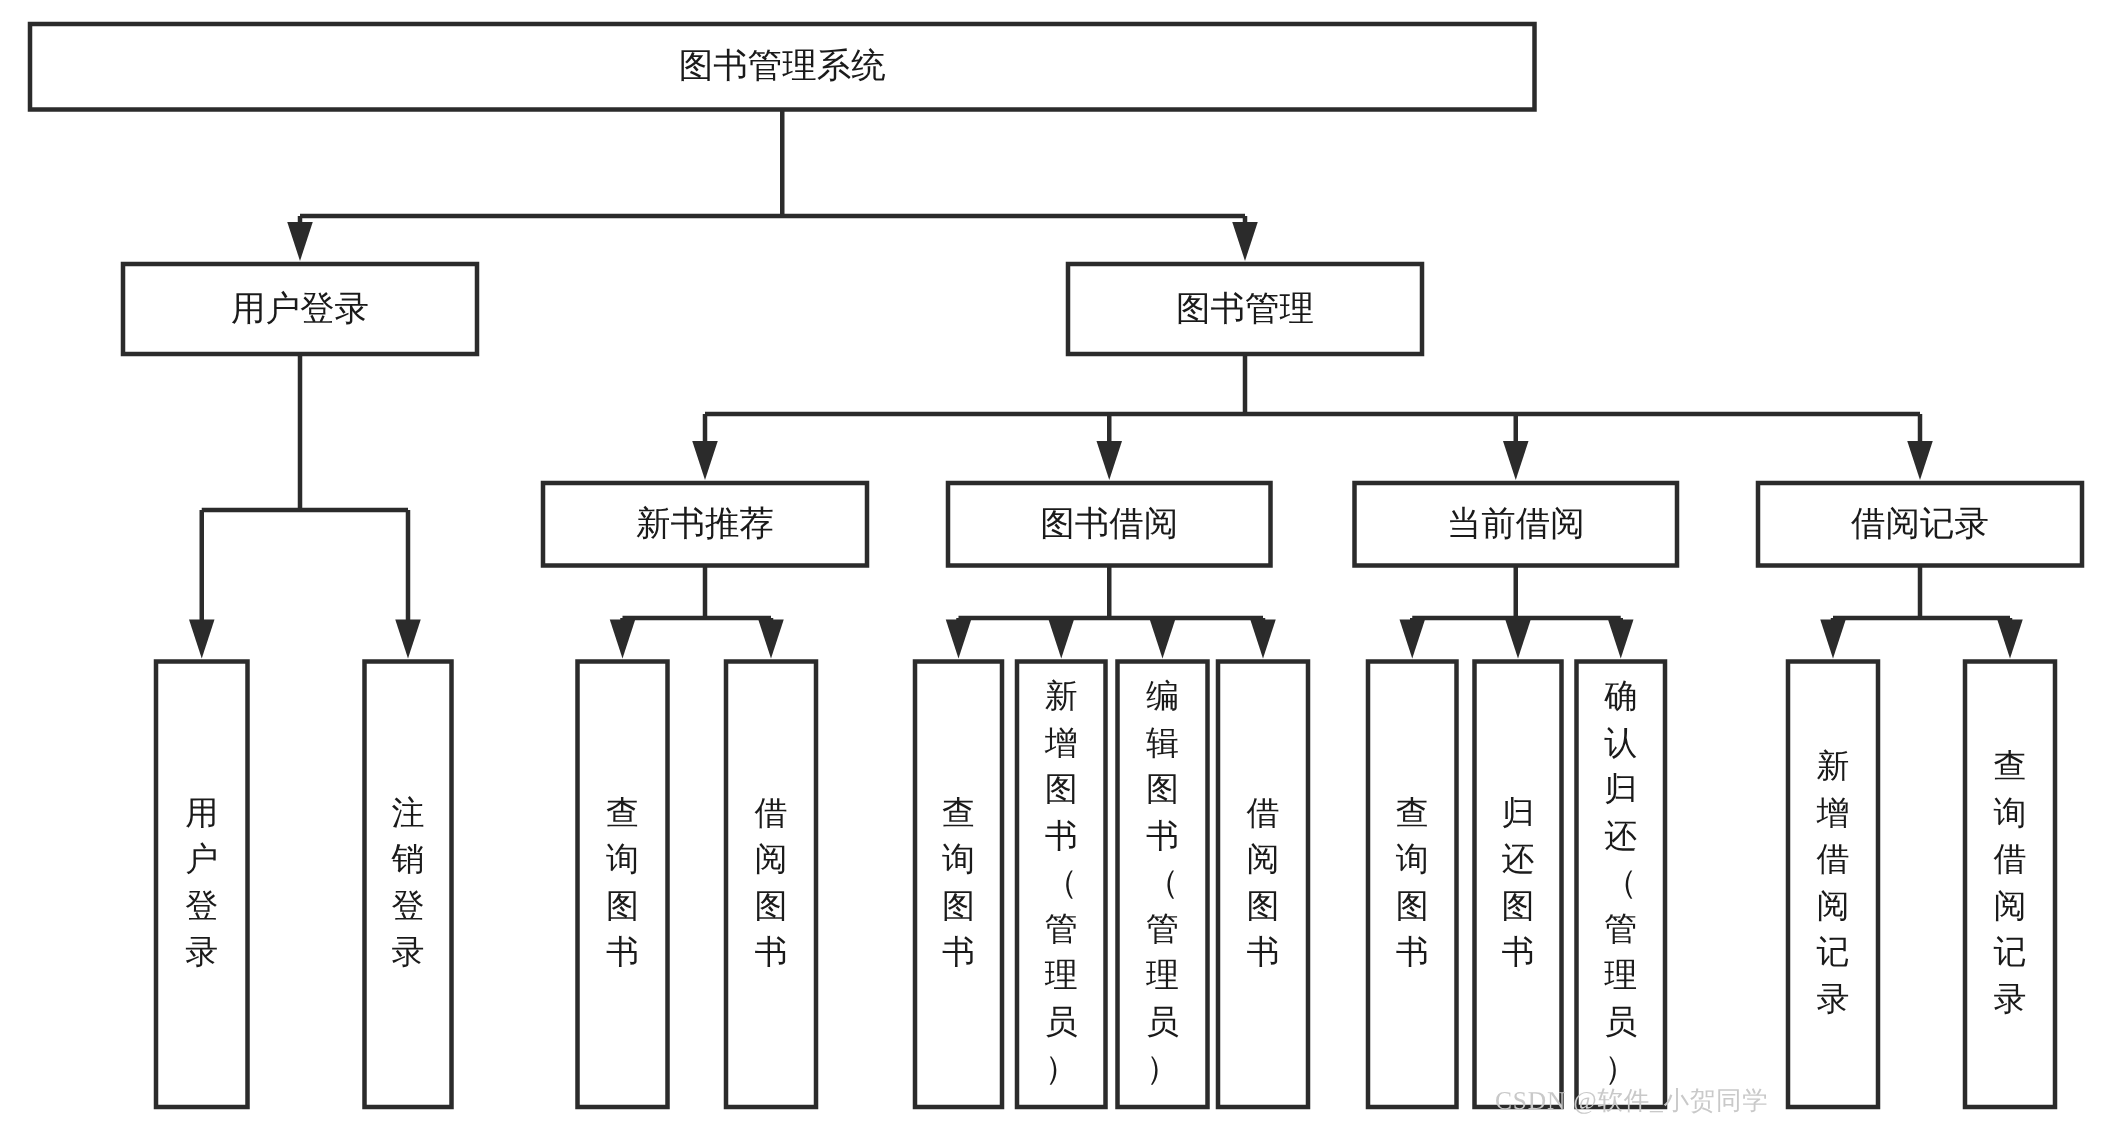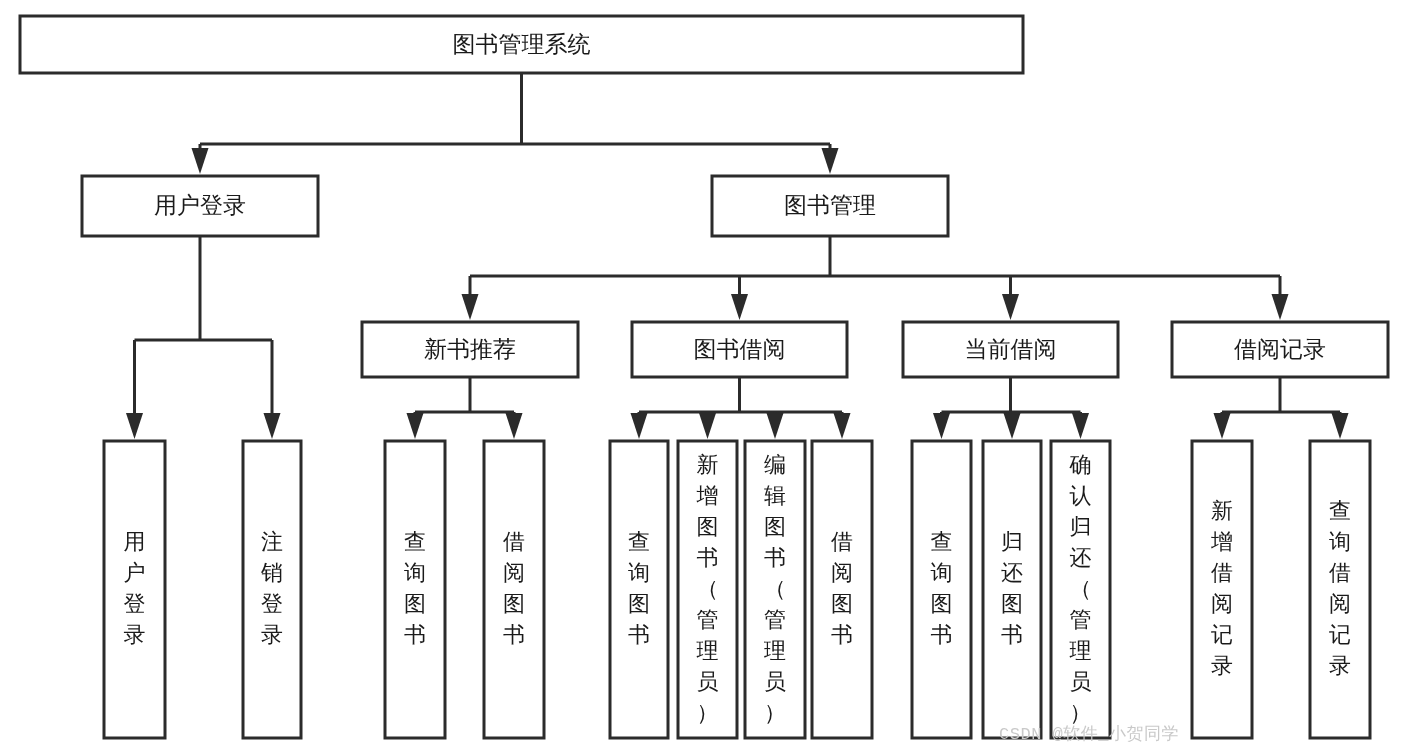--- a/index.html
+++ b/index.html
@@ -18,21 +18,21 @@
     font-family:"Liberation Sans","DejaVu Sans",sans-serif;
     fill:#1a1a1a;
     text-anchor:middle;
     dominant-baseline:middle;
   }
   .label-h{font-size:23px;}
   .label-v{font-size:22px;}
   .watermark{
     position:absolute;
     right:8px;bottom:6px;
-    font-family:Liberation Mono, monospace;
+    font-family:Liberation Serif, serif;
     font-size:17px;
     color:#c9c9c9;
     white-space:nowrap;
     letter-spacing:0.5px;
     user-select:none;
   }
 </style>
 </head>
 <body>
 

